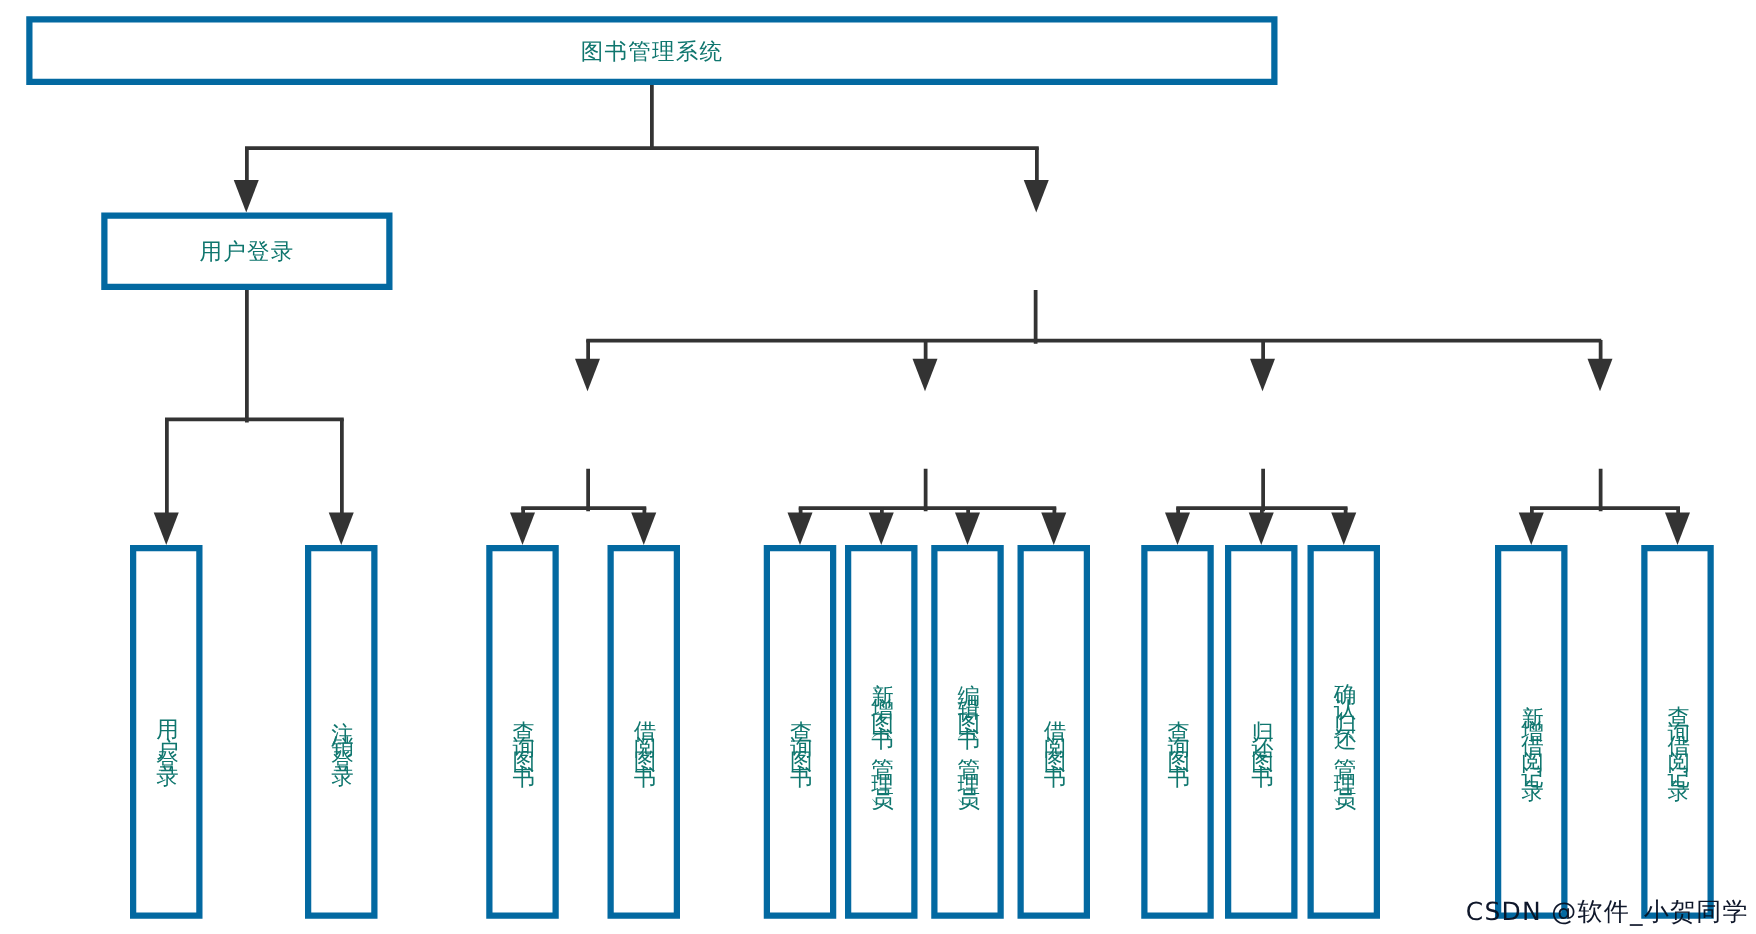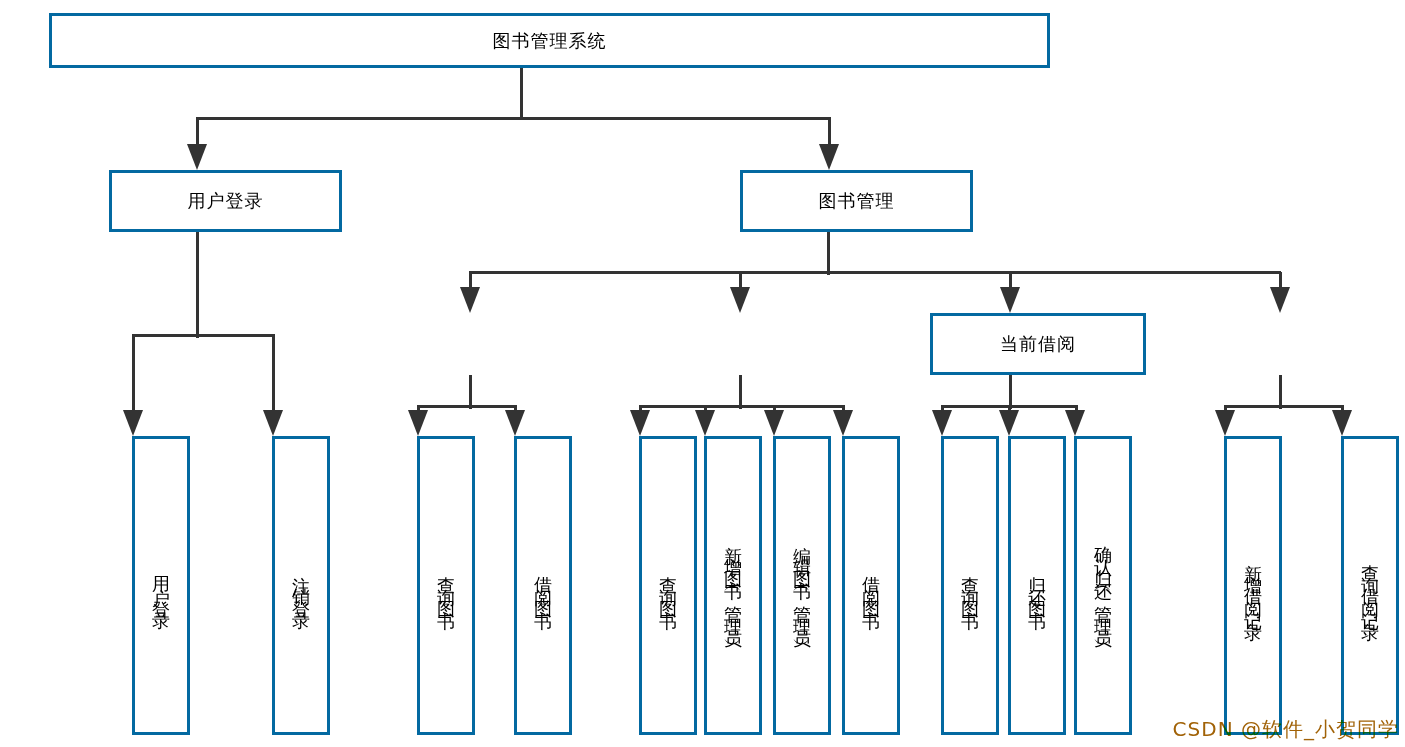--- a/index.html
+++ b/index.html
@@ -7,26 +7,25 @@
     position:relative;
     width:1405px; height:747px;
     background:#ffffff;
     font-family:"DejaVu Sans","Liberation Sans",sans-serif;
     overflow:hidden;
   }
   .node {
     position:absolute;
     box-sizing:border-box;
     background:#ffffff;
-    border:3px solid #0369a1;
+    border:5px solid #0369a1;
     display:flex;
     align-items:center;
     justify-content:center;
-    color:#000000;
-    margin-left:28px;
+    color:#0f766e;
   }
   .h-node { font-size:18px; letter-spacing:1px; white-space:nowrap; }
   .v-node {
     writing-mode:vertical-rl;
     text-orientation:mixed;
     font-size:18px;
     letter-spacing:12px;
     line-height:1;
   }
   .vline { position:absolute; width:3px; background:#333333; }
@@ -34,21 +33,21 @@
   .arr {
     position:absolute; width:0; height:0;
     border-left:10px solid transparent;
     border-right:10px solid transparent;
     border-top:26px solid #333333;
   }
   .watermark {
     position:absolute;
     right:6px; bottom:4px;
     font-size:20px;
-    color:#a16207;
+    color:#0f172a;
     letter-spacing:1px;
     mix-blend-mode:darken;
     z-index:10;
     white-space:nowrap;
     margin-top:17px;
   }
 </style>
 </head>
 <body>
 
@@ -58,41 +57,39 @@
 
   <div class="vline" style="left:520px;top:68px;height:52px"></div>
   <div class="hline" style="left:196px;top:117px;width:635px"></div>
 
   <div class="vline" style="left:196px;top:118px;height:30px"></div>
   <div class="arr" style="left:187px;top:144px"></div>
   <div class="vline" style="left:828px;top:118px;height:30px"></div>
   <div class="arr" style="left:819px;top:144px"></div>
 
   <div class="node h-node" style="left:81px;top:170px;width:233px;height:62px">用户登录</div>
-  <div class="node h-node" style="left:712px;top:170px;width:233px;height:62px">图书管理</div>
 
   <div class="vline" style="left:196px;top:232px;height:106px"></div>
   <div class="hline" style="left:132px;top:334px;width:143px"></div>
   <div class="vline" style="left:132px;top:335px;height:80px"></div>
   <div class="arr" style="left:123px;top:410px"></div>
   <div class="vline" style="left:272px;top:335px;height:80px"></div>
   <div class="arr" style="left:263px;top:410px"></div>
 
   <div class="vline" style="left:827px;top:232px;height:43px"></div>
   <div class="hline" style="left:469px;top:271px;width:812px"></div>
   <div class="vline" style="left:469px;top:272px;height:20px"></div>
   <div class="arr" style="left:460px;top:287px"></div>
   <div class="vline" style="left:739px;top:272px;height:20px"></div>
   <div class="arr" style="left:730px;top:287px"></div>
   <div class="vline" style="left:1009px;top:272px;height:20px"></div>
   <div class="arr" style="left:1000px;top:287px"></div>
   <div class="vline" style="left:1279px;top:272px;height:20px"></div>
   <div class="arr" style="left:1270px;top:287px"></div>
 
-  <div class="node h-node" style="left:902px;top:313px;width:216px;height:62px">当前借阅</div>
 
   <div class="vline" style="left:469px;top:375px;height:34px"></div>
   <div class="hline" style="left:417px;top:405px;width:100px"></div>
   <div class="vline" style="left:417px;top:406px;height:10px"></div>
   <div class="arr" style="left:408px;top:410px"></div>
   <div class="vline" style="left:514px;top:406px;height:10px"></div>
   <div class="arr" style="left:505px;top:410px"></div>
 
   <div class="vline" style="left:739px;top:375px;height:34px"></div>
   <div class="hline" style="left:639px;top:405px;width:206px"></div>

